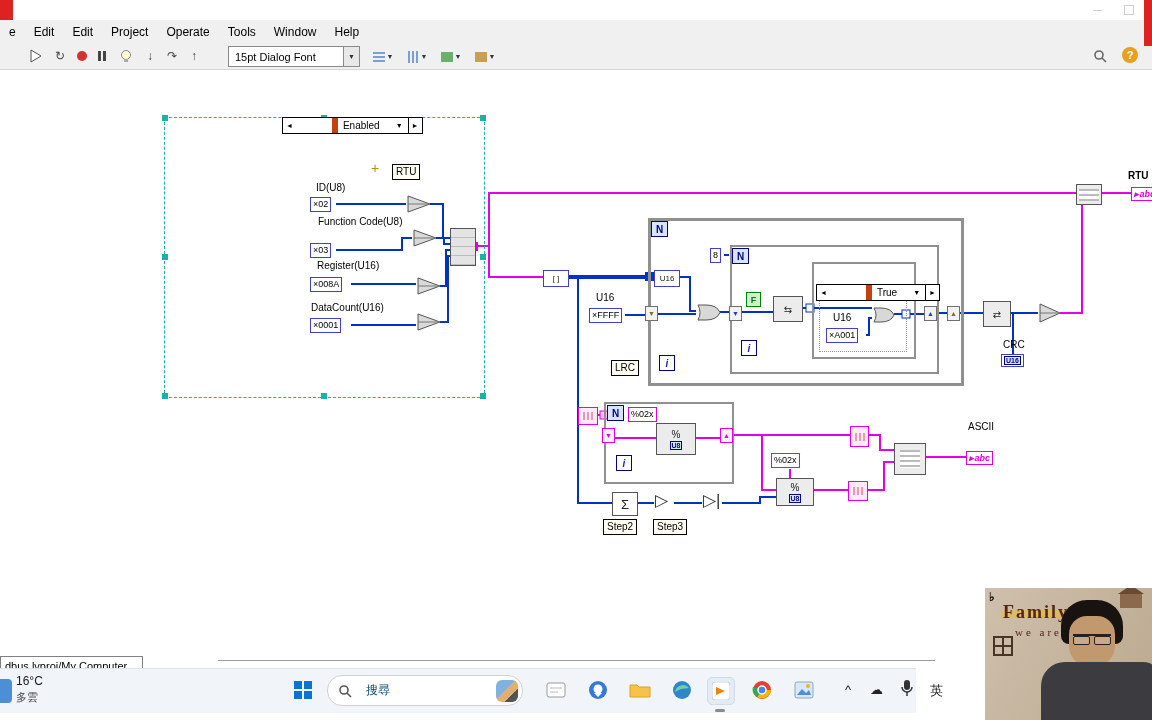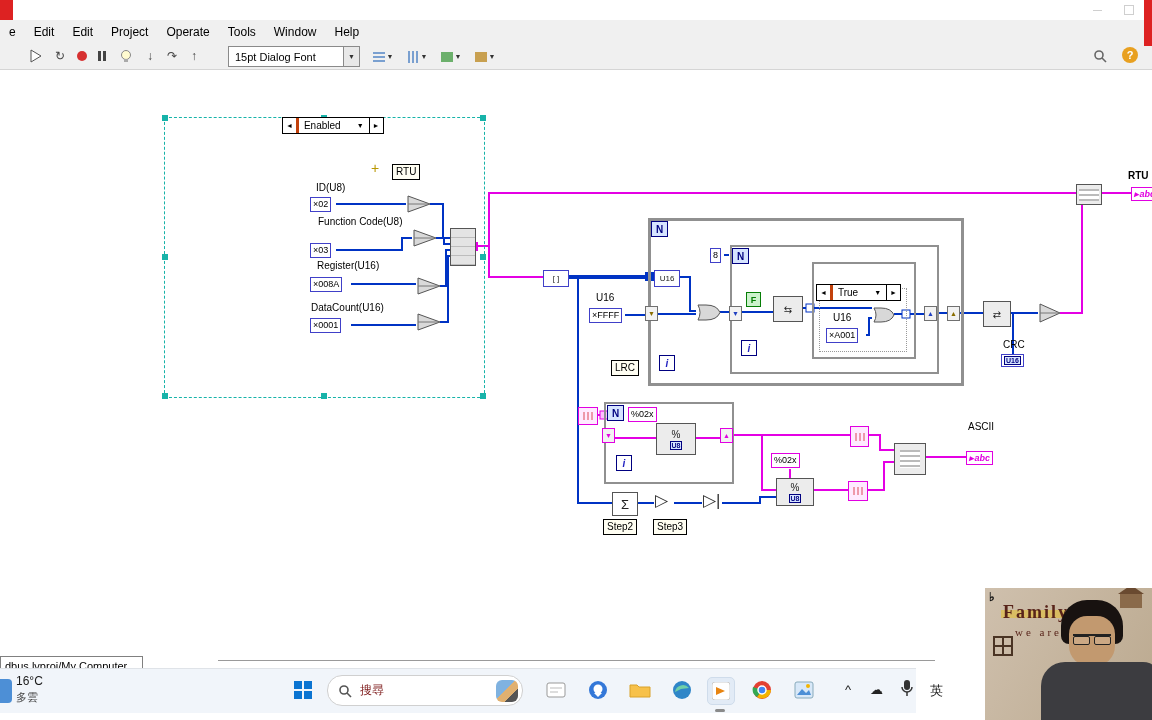--- a/index.html
+++ b/index.html
@@ -51,22 +51,22 @@
          align-items:center;justify-content:center;z-index:3;}
   .loop{position:absolute;border:3px solid #909090;z-index:2;}
   .loop2{border-width:2px;}
   .sr{position:absolute;width:11px;height:13px;background:#f2f2f2;border:1px solid #707070;
       font-size:7px;line-height:1;display:flex;align-items:center;justify-content:center;
       color:#8a6d00;z-index:4;}
   .srp{color:#e100e1;}
   .case-sel{position:absolute;display:flex;align-items:stretch;background:#fff;border:1px solid #000;
             font-size:10px;height:15px;z-index:4;}
   .case-sel .arr{display:flex;align-items:center;padding:0 3px;font-size:7px;}
-  .case-sel .mid{border-left:3px solid #c2410c;border-right:1px solid #000;padding:0 5px;display:flex;
-                 align-items:center;gap:16px;}
+  .case-sel .mid{border-left:6px solid #c2410c;border-right:1px solid #000;padding:0 5px;display:flex;
+                 align-items:center;gap:16px;margin-left:36px;}
   .case-sel .dd{font-size:7px;}
   .marquee{position:absolute;border:1px dashed #17b3a9;z-index:3;}
   .hdl{position:absolute;width:6px;height:6px;background:#17b3a9;z-index:4;}
   .gnode{position:absolute;background:#ececec;border:1px solid #555;display:flex;align-items:center;
          justify-content:center;font-size:10px;color:#222;z-index:3;}
   .chip{background:#d6e4ff;border:1px solid #000080;color:#000080;font-size:7px;line-height:1;
         padding:0 1px;font-weight:bold;}
   .indbox{position:absolute;background:#fff;display:flex;align-items:center;gap:1px;
           font-size:9px;z-index:3;padding:1px 2px;border:1px solid;}
   .pinktxt{color:#e100e1;font-weight:bold;font-style:italic;font-size:9px;}
@@ -78,21 +78,21 @@
   .bottomtab{position:absolute;left:0;top:656px;width:137px;height:17px;background:#fff;
              border:1px solid #808080;font-size:11px;display:flex;align-items:center;
              padding-left:4px;z-index:10;white-space:nowrap;overflow:hidden;}
   .hdivider{position:absolute;left:218px;top:660px;width:717px;height:1px;background:#9a9a9a;z-index:9;}
   
   .taskbar{position:absolute;left:0;top:668px;width:916px;height:44px;background:#f1f5fa;
            border-top:1px solid #dfe3e8;z-index:30;}
   .weather{position:absolute;left:16px;top:5px;font-size:12px;color:#1b1b1b;line-height:1.3;}
   .searchbox{position:absolute;left:327px;top:6px;width:194px;height:29px;background:#fff;
              border:1px solid #d0d0d0;border-radius:15px;display:flex;align-items:center;z-index:31;}
-  .searchbox .stext{font-size:12px;color:#7f1d1d;margin-left:8px;flex:1;}
+  .searchbox .stext{font-size:12px;color:#0c4a6e;margin-left:14px;flex:1;}
   .simg{width:22px;height:22px;border-radius:6px;margin-right:4px;
         background:linear-gradient(135deg,#7fb2e0 0 45%,#e0b070 45% 70%,#555 70%);}
   .tkicon{position:absolute;top:8px;width:26px;height:26px;border-radius:5px;display:flex;
           align-items:center;justify-content:center;}
   .active-app{background:#e2ebf6;border:1px solid #cfdceb;}
   .appdash{position:absolute;top:40px;width:10px;height:3px;border-radius:2px;background:#8a8a8a;}
   .tray{position:absolute;top:13px;font-size:13px;color:#222;}
   
   .webcam{position:absolute;left:985px;top:588px;width:167px;height:132px;z-index:50;
           background:linear-gradient(120deg,#cfc0ad,#bba98f);overflow:hidden;}

